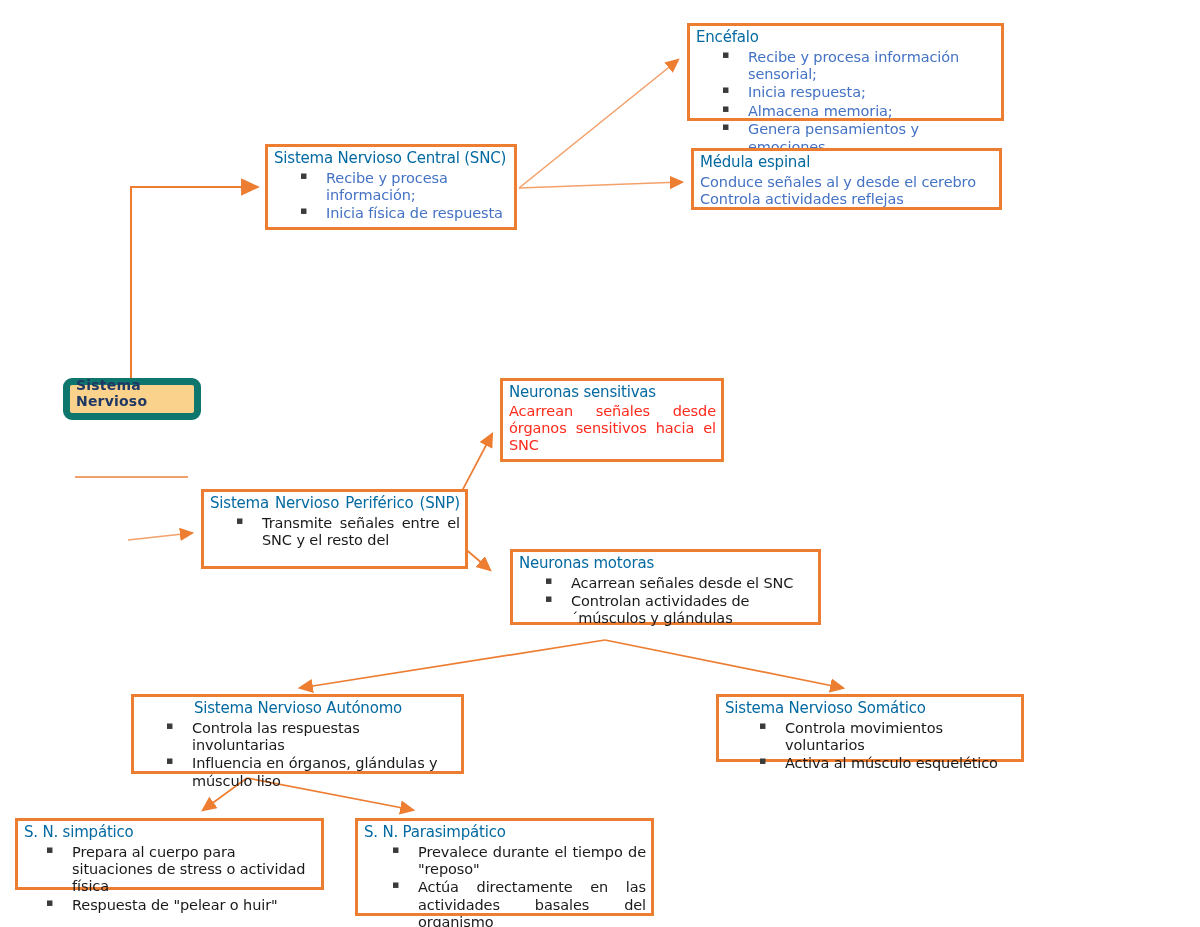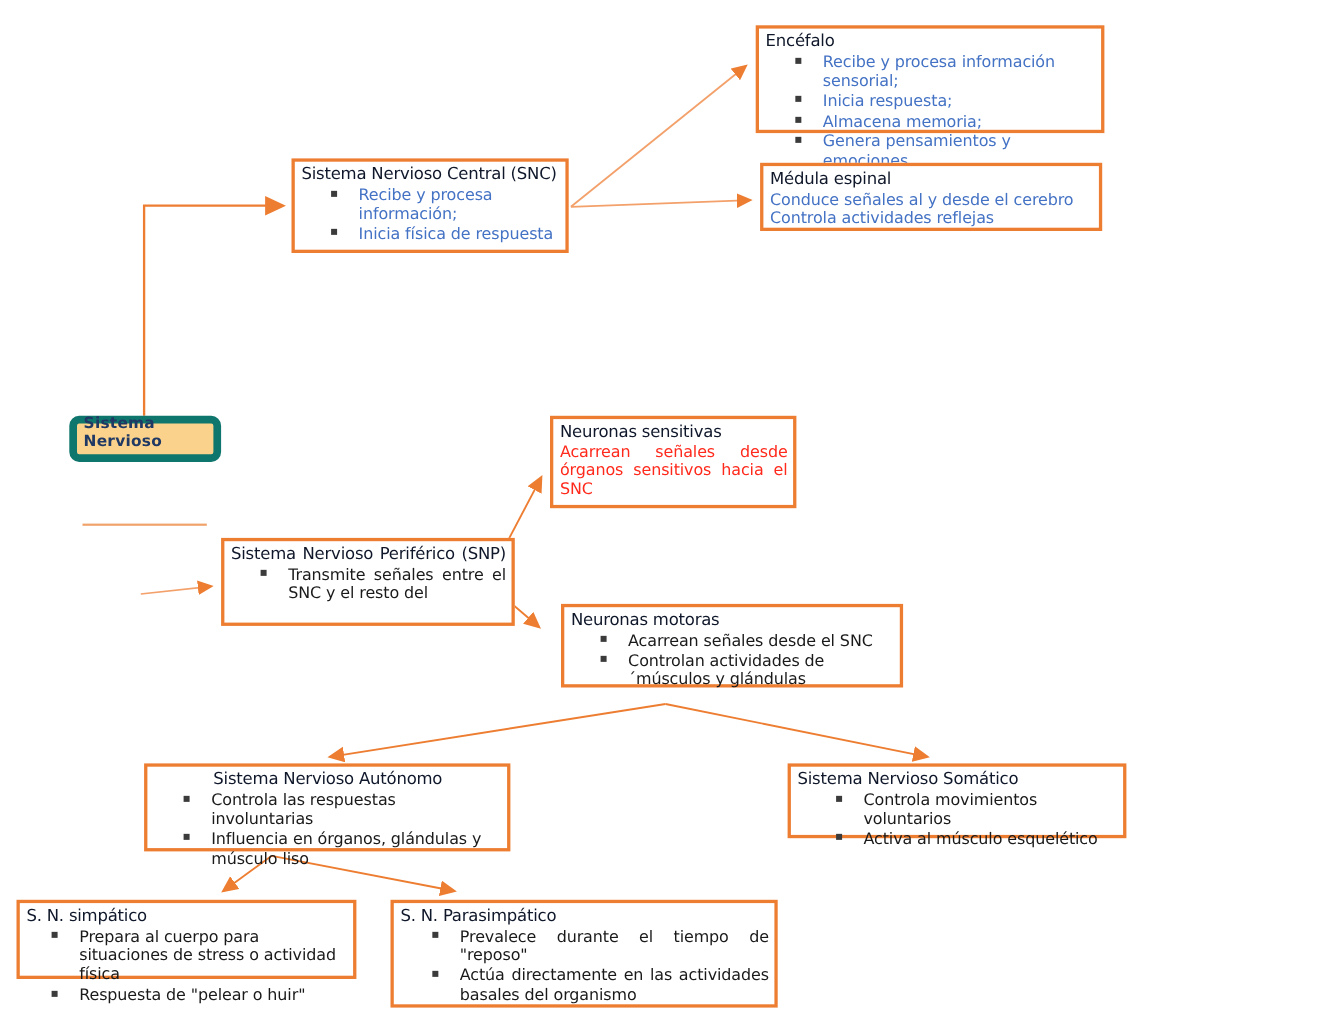--- a/index.html
+++ b/index.html
@@ -32,21 +32,21 @@
   }
   .node.root {
     background: #FBD28B;
     border: 7px solid #0f766e;
     border-radius: 9px;
     display: flex;
     align-items: flex-end;
     justify-content: center;
   }
   .node-title {
-    color: #0f172a;
+    color: #0369a1;
     font-size: 15px;
     line-height: 1.18;
     white-space: nowrap;
     letter-spacing: -0.2px;
   }
   .node-title.centered { text-align: center; }
   .root-label {
     color: #1F3864;
     font-size: 14px;
     font-weight: 600;
@@ -102,21 +102,21 @@
   #node-root          { left: 63px;  top: 378px; width: 138px; height: 42px; }
   #node-snc           { left: 265px; top: 144px; width: 252px; height: 86px; }
   #node-encefalo      { left: 687px; top: 23px;  width: 317px; height: 98px; }
   #node-medula        { left: 691px; top: 148px; width: 311px; height: 62px; }
   #node-sensitivas    { left: 500px; top: 378px; width: 224px; height: 84px; }
   #node-snp           { left: 201px; top: 489px; width: 267px; height: 80px; }
   #node-motoras       { left: 510px; top: 549px; width: 311px; height: 76px; }
   #node-autonomo      { left: 131px; top: 694px; width: 333px; height: 80px; }
   #node-somatico      { left: 716px; top: 694px; width: 308px; height: 68px; }
   #node-simpatico     { left: 15px;  top: 818px; width: 309px; height: 72px; }
-  #node-parasimpatico { left: 355px; top: 818px; width: 352px; height: 98px; }
+  #node-parasimpatico { left: 355px; top: 818px; width: 299px; height: 98px; }
 </style>
 </head>
 <body>
 
 <div id="canvas">
 
   <svg class="connectors" viewBox="0 0 1200 927">
     <defs>
       <marker id="ah" markerWidth="7" markerHeight="7" refX="6" refY="3.2" orient="auto">
         <path d="M0,0 L7,3.2 L0,6.4 z" fill="#ED7D31"></path>

